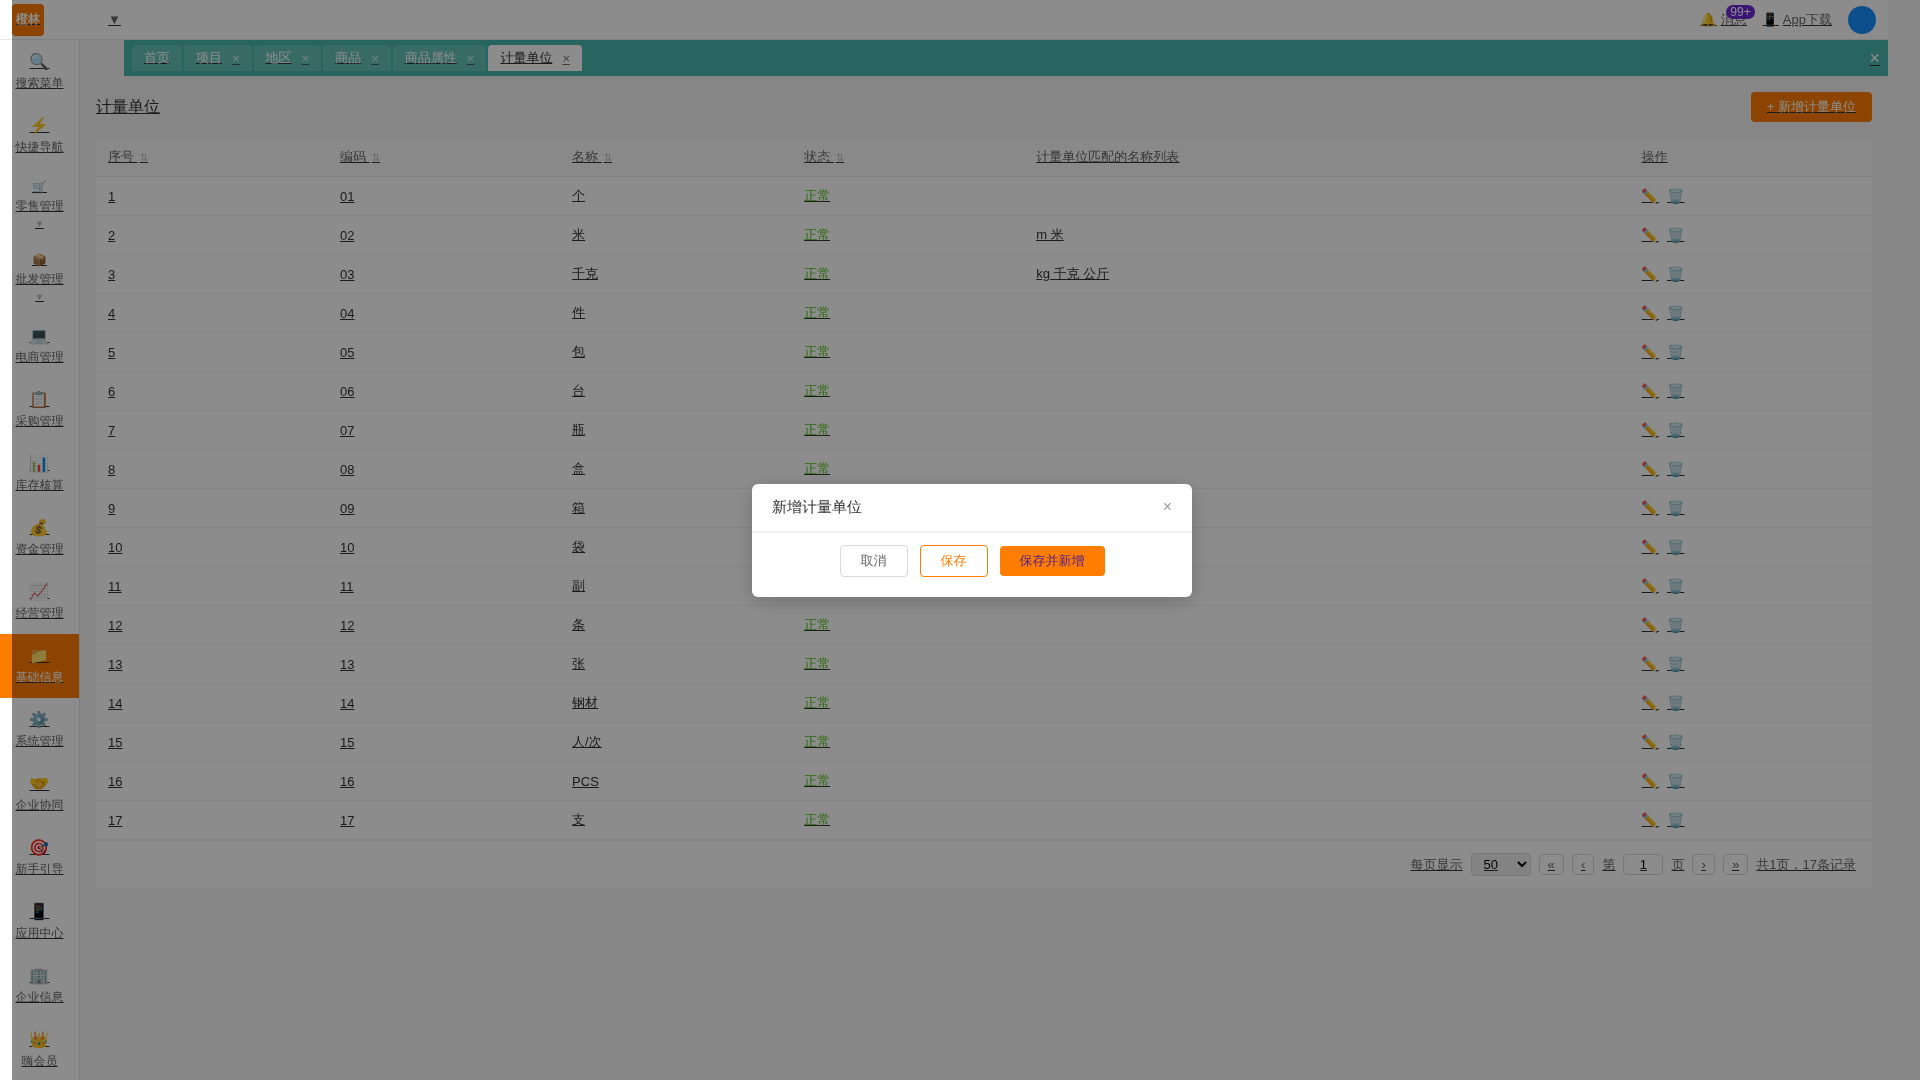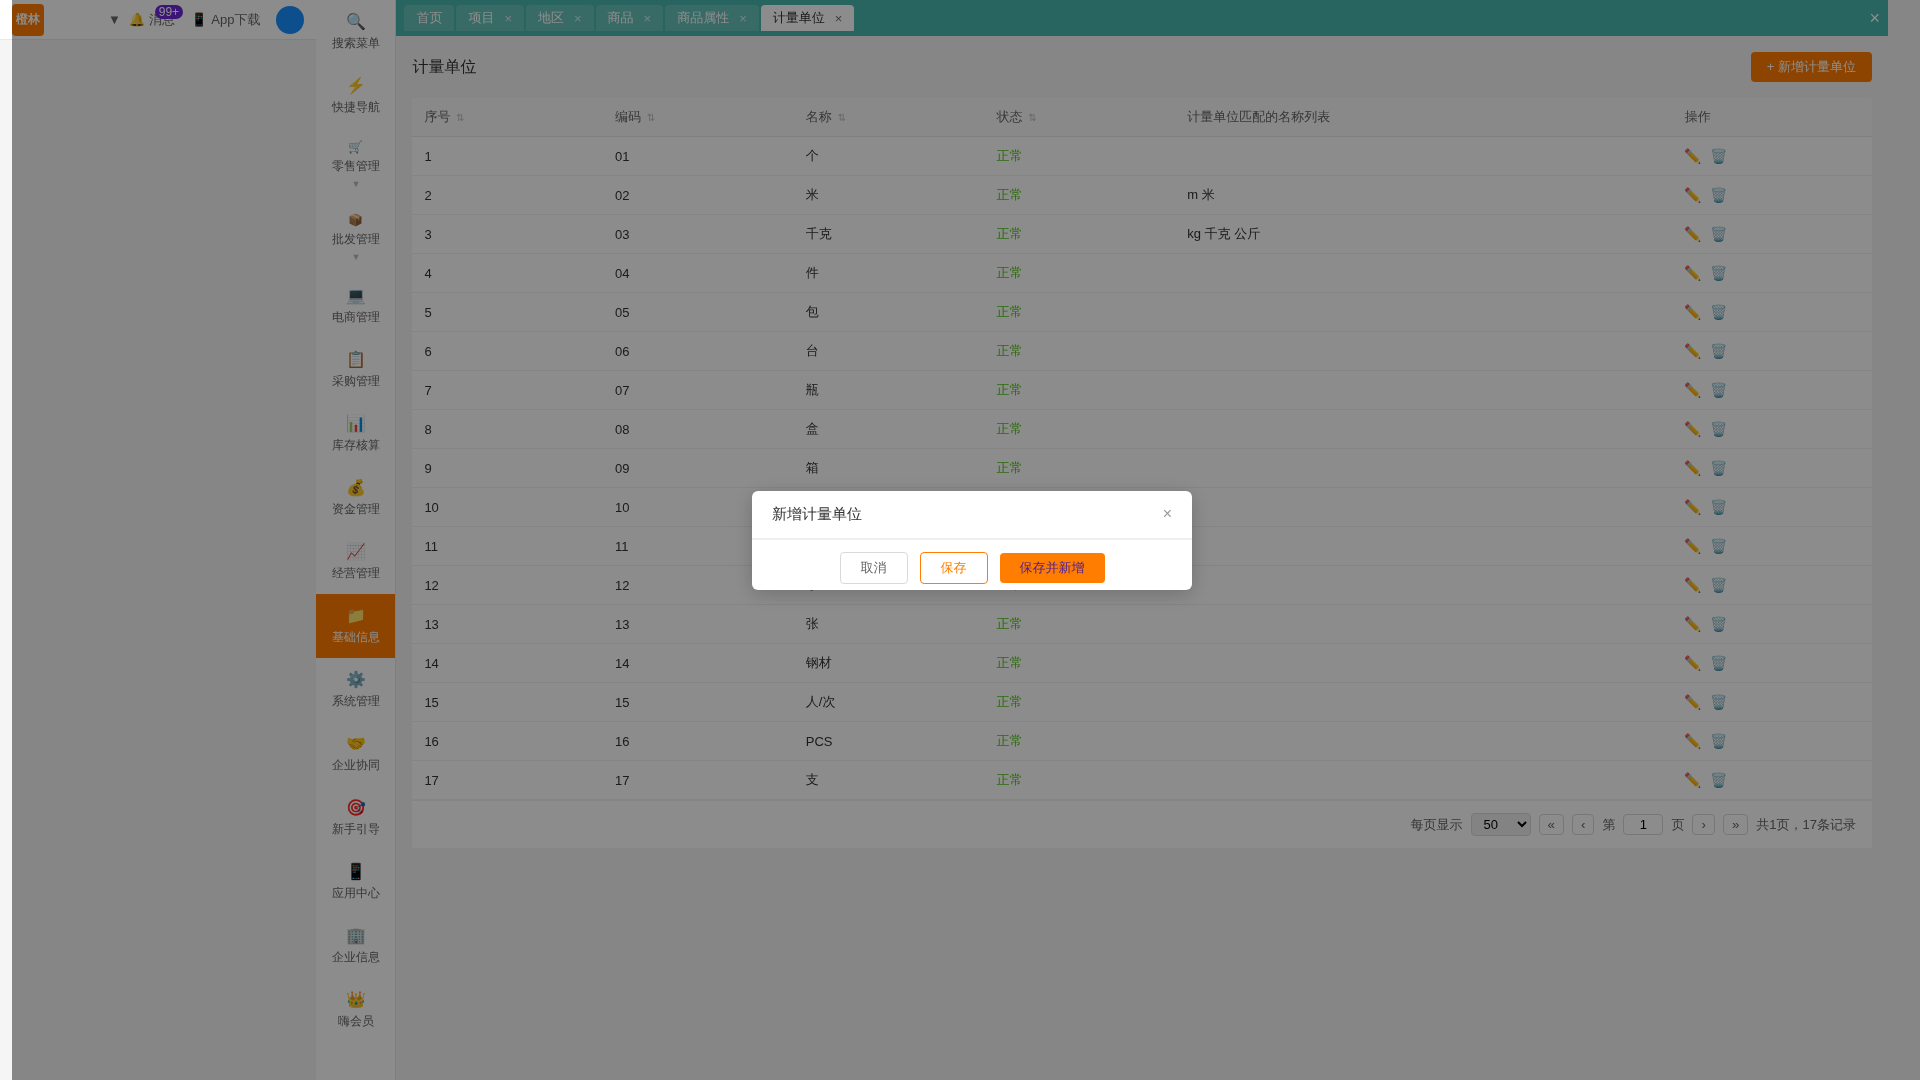--- a/index.html
+++ b/index.html
@@ -1,19 +1,19 @@
 <!DOCTYPE html>
 <html><head>
   <meta charset="utf-8">
   <style>
     * { box-sizing: border-box; margin: 0; padding: 0; }
     body { font-family: 'Microsoft YaHei', Arial, sans-serif; font-size: 13px; background: #f5f5f5; color: #333; overflow: hidden; width: 1920px; height: 1080px; }
 
     
-    .app-container { display: flex; height: 1080px; width: 1888px; }
+    .app-container { display: flex; flex-direction: column; height: 1080px; width: 1888px; text-decoration: underline; }
     .top-bar { height: 40px; background: #fff; display: flex; align-items: center; padding: 0 12px; border-bottom: 1px solid #e8e8e8; justify-content: space-between; }
     .top-bar-left { display: flex; align-items: center; gap: 8px; }
     .logo-area { display: flex; align-items: center; gap: 6px; width: 80px; }
     .logo-icon { width: 32px; height: 32px; background: #ff7d00; border-radius: 4px; display: flex; align-items: center; justify-content: center; color: #fff; font-weight: bold; font-size: 12px; }
     .top-nav-trigger { display: flex; align-items: center; gap: 4px; padding: 4px 8px; cursor: pointer; color: #666; font-size: 13px; }
     .top-bar-right { display: flex; align-items: center; gap: 16px; }
     .badge-item { display: flex; align-items: center; gap: 4px; cursor: pointer; color: #666; font-size: 13px; position: relative; }
     .badge { background: #6d28d9; color: #fff; border-radius: 10px; padding: 0 4px; font-size: 12px; position: absolute; top: -6px; right: -8px; min-width: 16px; text-align: center; }
     .app-download { display: flex; align-items: center; gap: 4px; color: #666; font-size: 13px; cursor: pointer; }
     .user-avatar { width: 28px; height: 28px; background: #1890ff; border-radius: 50%; cursor: pointer; }
@@ -25,21 +25,21 @@
     .sidebar { width: 80px; background: #fff; border-right: 1px solid #e8e8e8; display: flex; flex-direction: column; overflow-y: auto; }
     .sidebar-item { display: flex; flex-direction: column; align-items: center; justify-content: center; padding: 12px 4px; cursor: pointer; color: #666; font-size: 12px; text-align: center; border-bottom: none; gap: 4px; }
     .sidebar-item.active { background: #ff7d00; color: #fff; }
     .sidebar-item .icon { font-size: 16px; }
     .sidebar-item-expand { display: flex; flex-direction: column; align-items: center; justify-content: center; padding: 12px 4px; cursor: pointer; color: #666; font-size: 12px; text-align: center; gap: 4px; }
 
     
     .content-area { flex: 1; display: flex; flex-direction: column; overflow: hidden; }
 
     
-    .tab-bar { background: #4cb8b0; display: flex; align-items: center; height: 36px; padding: 0 8px; gap: 2px; }
+    .tab-bar { background: #4cb8b0; display: flex; align-items: center; height: 36px; padding: 0 8px; gap: 2px; margin-left: 44px; }
     .tab-item { display: flex; align-items: center; gap: 6px; padding: 4px 12px; border-radius: 4px 4px 0 0; cursor: pointer; color: #fff; font-size: 13px; background: rgba(255,255,255,0.15); }
     .tab-item.active { background: #fff; color: #333; }
     .tab-close-btn { margin-left: 4px; cursor: pointer; opacity: 0.7; }
     .tab-bar-close { margin-left: auto; color: #fff; cursor: pointer; font-size: 16px; }
 
     
     .page-content { flex: 1; background: #f5f5f5; padding: 16px; overflow-y: auto; position: relative; }
 
     
     .page-header { display: flex; align-items: center; justify-content: space-between; margin-bottom: 16px; }
@@ -67,21 +67,21 @@
     .modal { background: #fff; border-radius: 6px; width: 440px; box-shadow: 0 4px 20px rgba(0,0,0,0.2); }
     .modal-header { display: flex; align-items: center; justify-content: space-between; padding: 14px 20px; border-bottom: 1px solid #f0f0f0; }
     .modal-title { font-size: 15px; font-weight: 500; color: #333; }
     .modal-close { cursor: pointer; color: #999; font-size: 16px; }
     .modal-body { padding: 24px 20px; }
     .form-row { display: flex; align-items: center; margin-bottom: 20px; gap: 8px; }
     .form-label { font-size: 13px; color: #333; width: 50px; text-align: right; flex-shrink: 0; }
     .required-star { color: #ff4d4f; margin-right: 2px; }
     .form-input { flex: 1; border: none; border-bottom: 1px solid #d9d9d9; padding: 4px 0; font-size: 13px; outline: none; color: #333; }
     .form-input.active-input { border-bottom-color: #ff7d00; }
-    .modal-footer { padding: 12px 20px 6px; display: flex; align-items: center; justify-content: center; gap: 12px; border-top: 1px solid #f0f0f0; }
+    .modal-footer { padding: 12px 20px 20px; display: flex; align-items: center; justify-content: center; gap: 12px; border-top: 1px solid #f0f0f0; }
     .btn-cancel { border: 1px solid #d9d9d9; background: #fff; color: #666; padding: 6px 20px; border-radius: 4px; cursor: pointer; font-size: 13px; }
     .btn-save { border: 1px solid #ff7d00; background: #fff; color: #ff7d00; padding: 6px 20px; border-radius: 4px; cursor: pointer; font-size: 13px; }
     .btn-save-add { background: #ff7d00; color: #4c1d95; border: none; padding: 6px 20px; border-radius: 4px; cursor: pointer; font-size: 13px; }
 
     .sort-icon { font-size: 10px; color: #bbb; margin-left: 2px; }
   </style>
 </head>
 <body>
 
 <div class="app-container">

